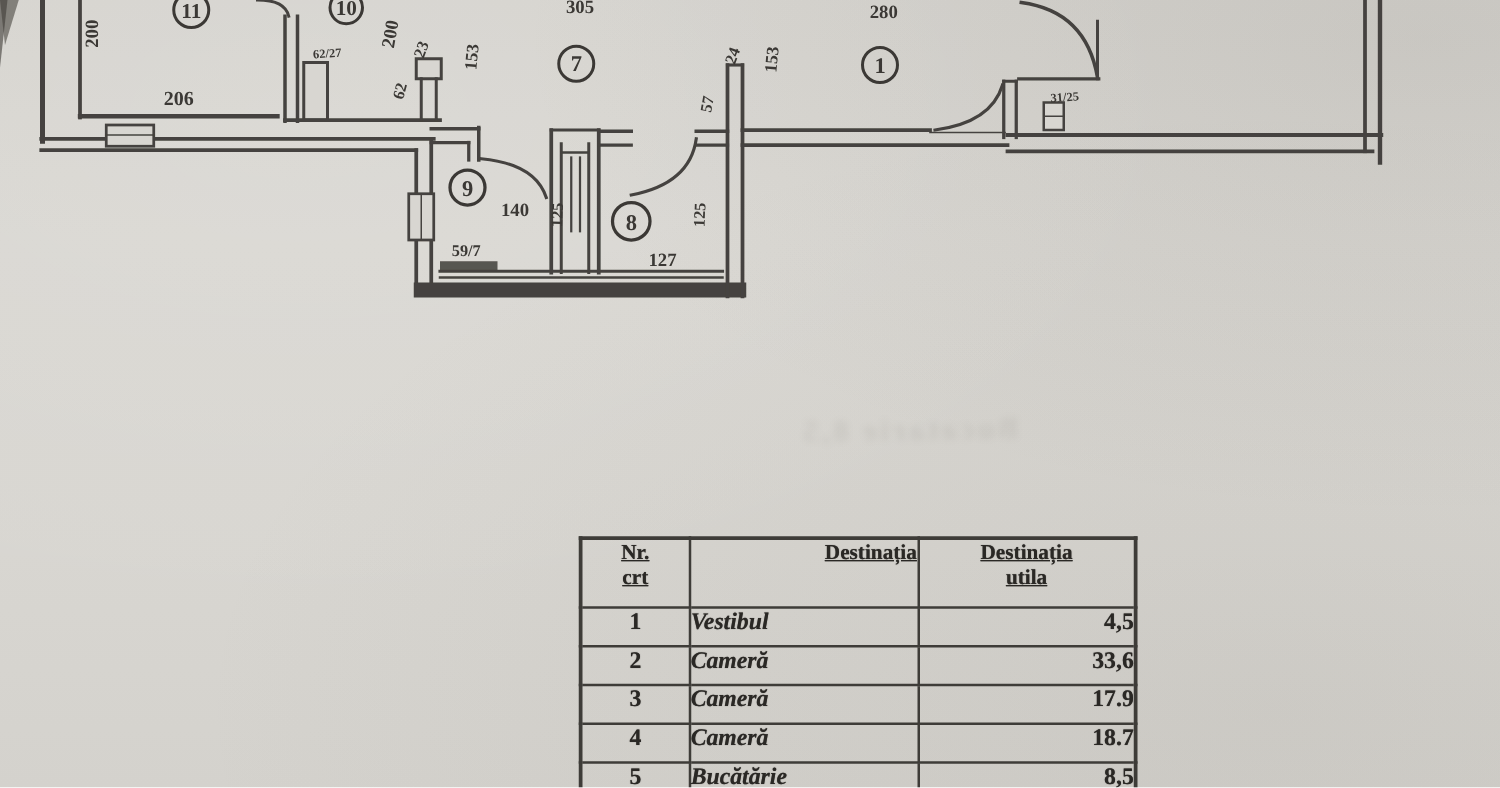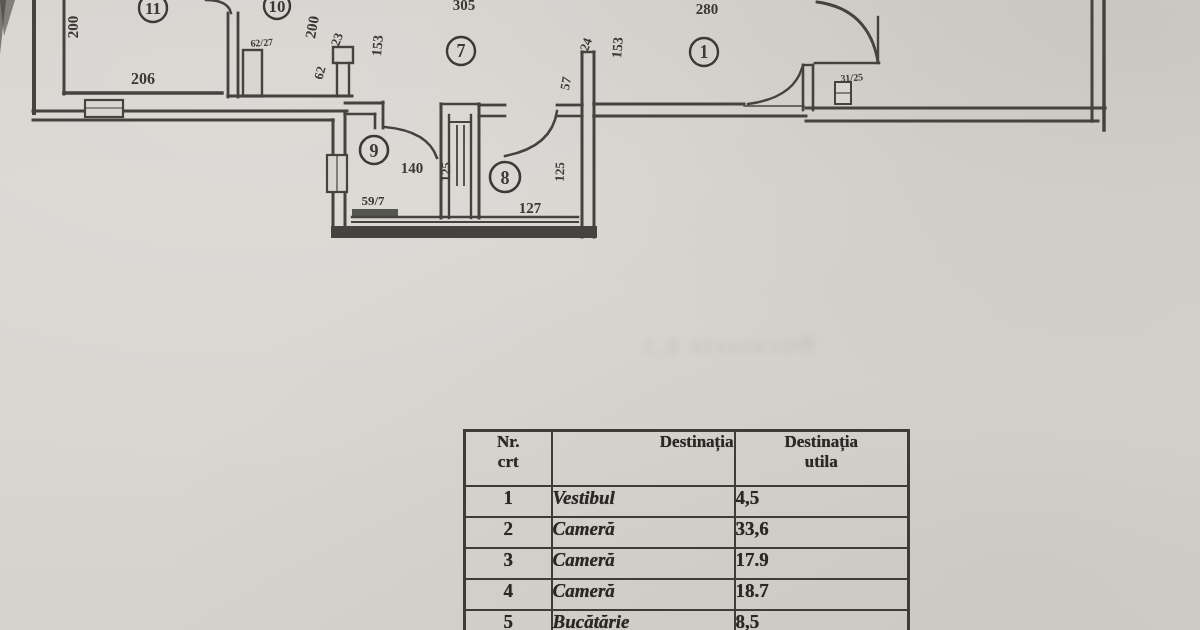--- a/index.html
+++ b/index.html
@@ -29,26 +29,26 @@
   table.areas, table.areas td, table.areas th{
     border:2px solid #3e3c38;
   }
   table.areas{border-width:3px;}
   table.areas th, table.areas td{
     padding:0;vertical-align:top;font-weight:bold;
     text-shadow:0 0 0.7px rgba(42,40,37,0.8);
   }
   thead tr{height:55px;}
   tbody tr{height:31px;}
-  thead th{font-size:17px;line-height:20px;padding-top:4px;border-bottom:5px double #3e3c38;}
+  thead th{font-size:17px;line-height:20px;padding-top:4px;border-bottom:5px double #3e3c38;text-decoration:underline;}
   th.col-dest{text-align:right;padding-left:9px;}
   tbody td{font-size:19px;line-height:21px;padding-top:3px;}
   td.c-nr{text-align:center;}
   td.c-dest{text-align:left;padding-left:9px;font-style:italic;}
-  td.c-area{text-align:left;}
+  td.c-area{text-align:right;}
   col.c1{width:87px;}  col.c2{width:183px;}  col.c3{width:174px;}
 </style>
 </head>
 <body>
 
 <div class="photo">
 
   <svg width="1200" height="630" viewBox="0 0 1200 630" style="position:absolute;left:0;top:0;">
     <defs>
       <filter id="scanblur" x="-5%" y="-5%" width="110%" height="110%">

